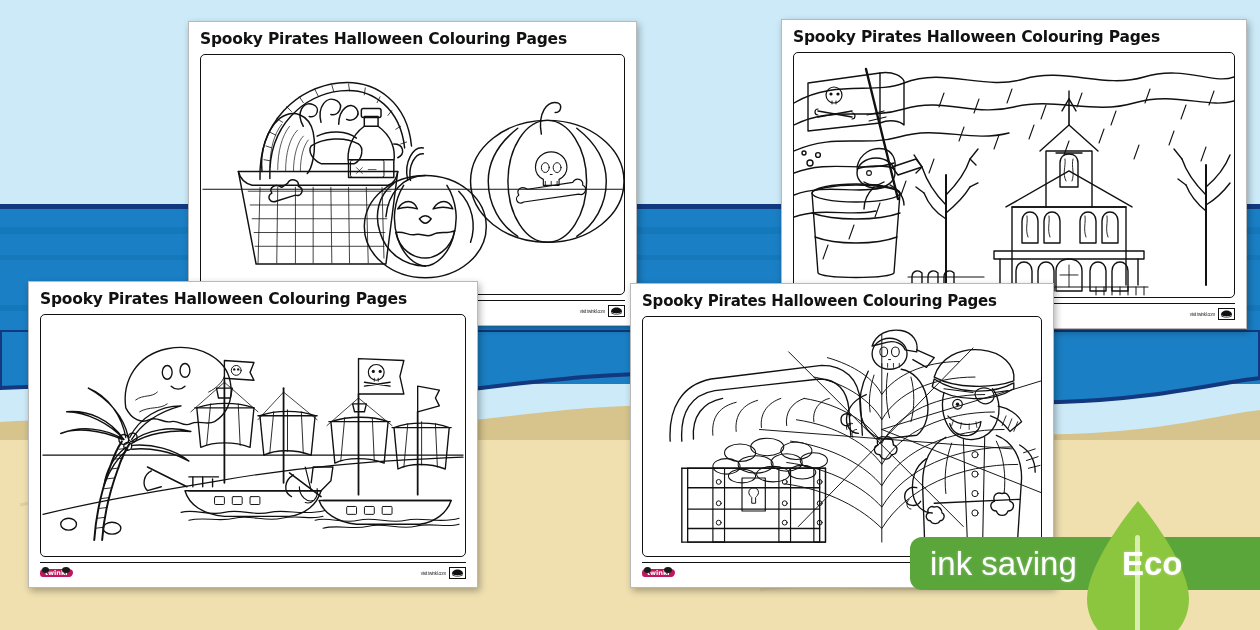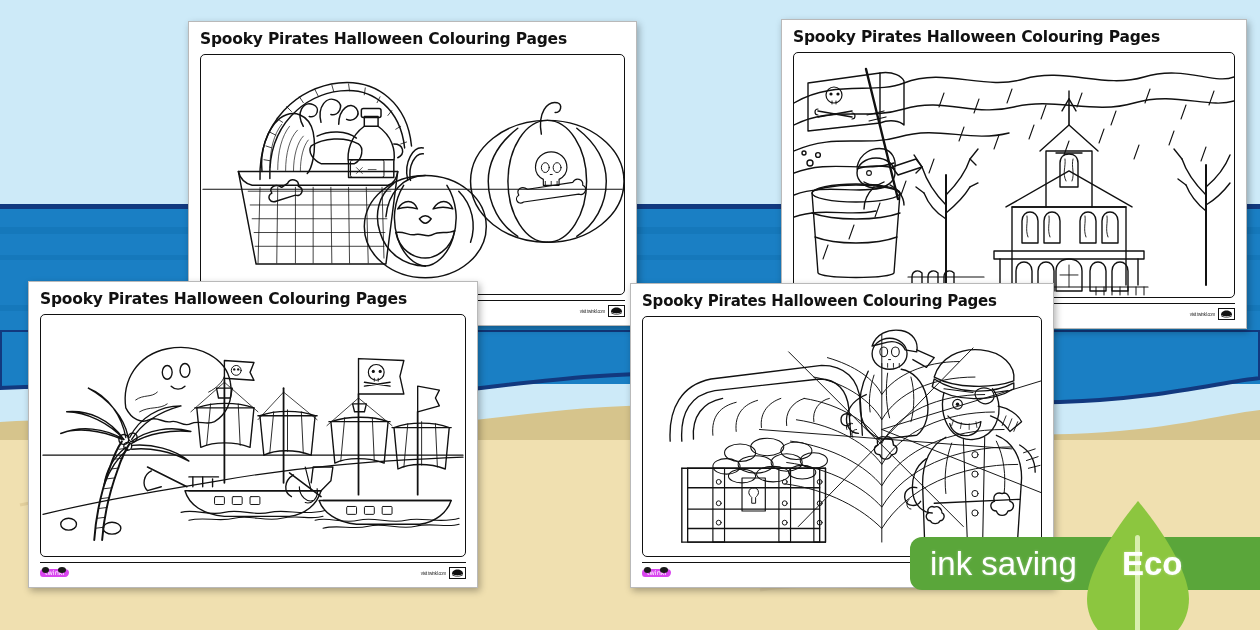--- a/index.html
+++ b/index.html
@@ -49,21 +49,21 @@
   .art-frame svg { display:block; width:100%; height:100%; }
   .sheet-footer {
     height: 19px;
     border-top: 1.2px solid #111;
     margin-top: 5px;
     display: flex; align-items: center; justify-content: space-between;
     padding-top: 2px;
   }
   
   .twinkl {
-    background:#d946ef; color:#fff; font-weight:normal;
+    background:#be185d; color:#fff; font-weight:bold;
     border-radius: 7px 9px 8px 6px / 8px 7px 9px 7px;
     padding: 1px 5px; line-height:1;
     position: relative;
     font-family:"DejaVu Sans", sans-serif;
   }
   .twinkl:before, .twinkl:after{
     content:""; position:absolute; background:#1a1a1a; border-radius:50%;
   }
   .twinkl:before{ left:2px; top:-2px; width:7px; height:6px; }
   .twinkl:after { right:3px; top:-2px; width:8px; height:6px; }

